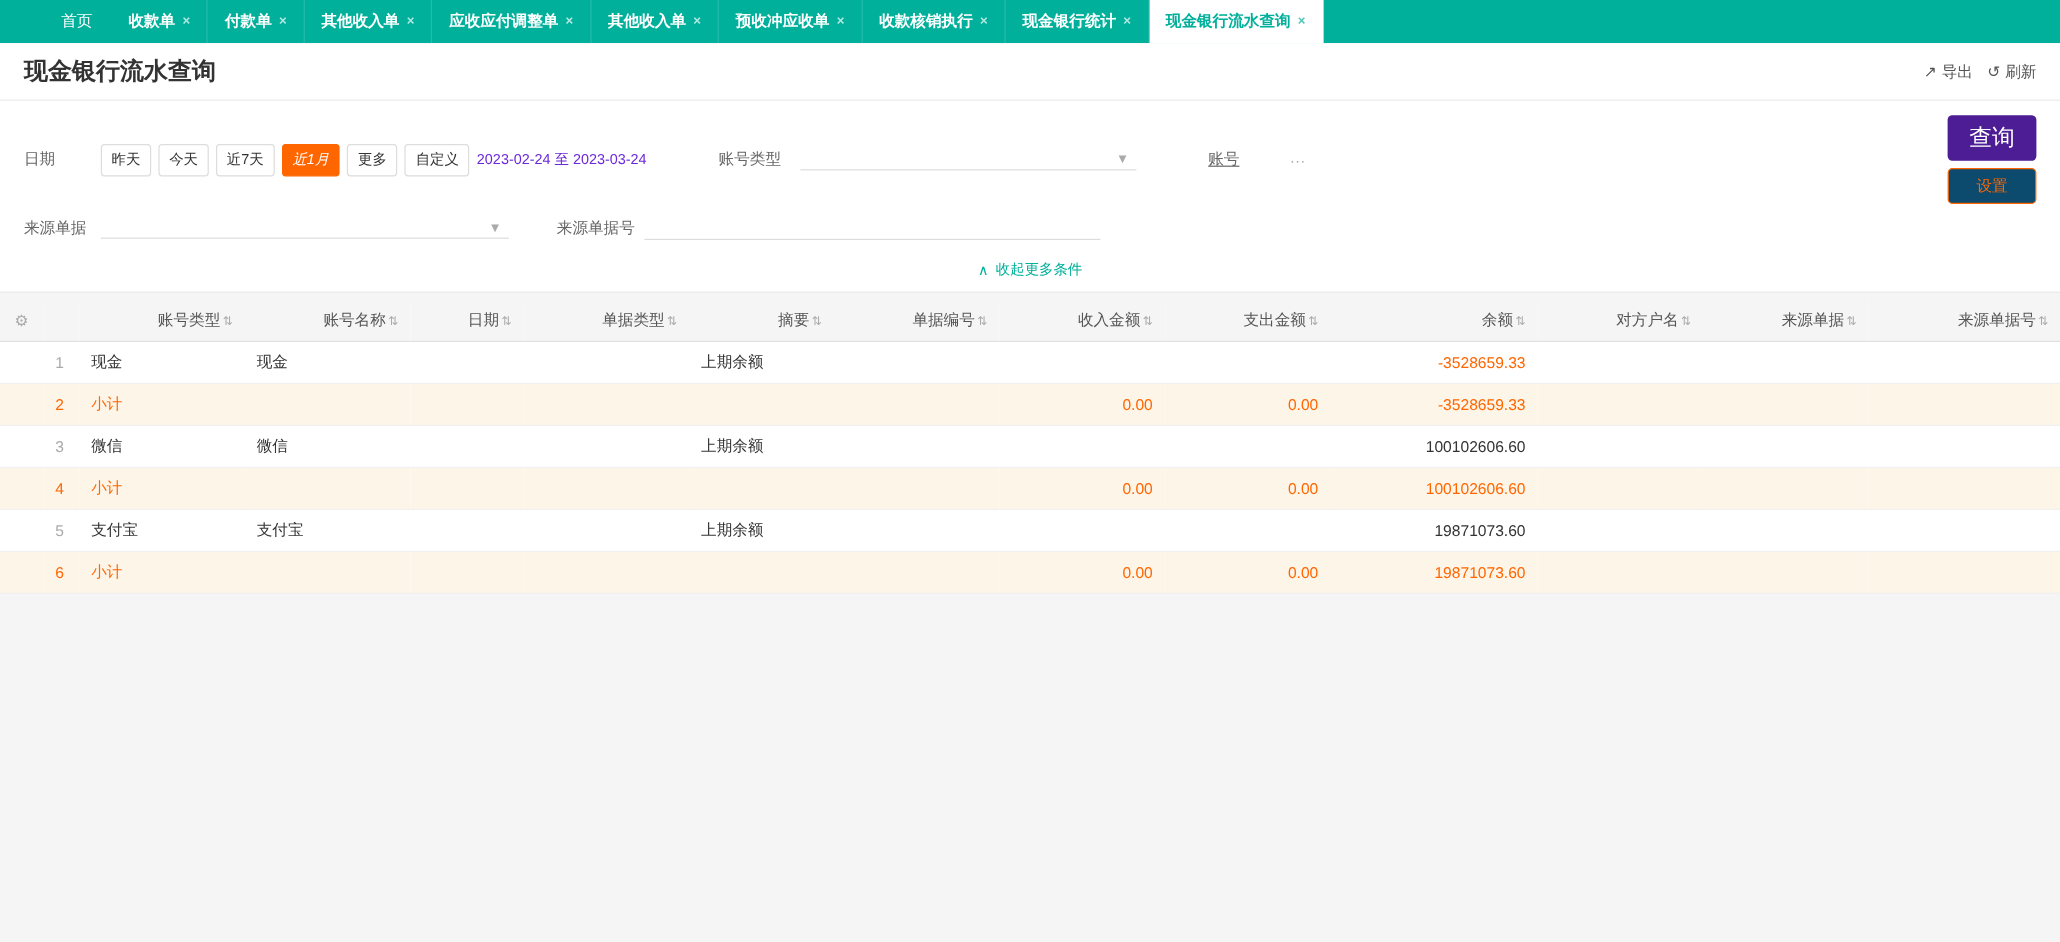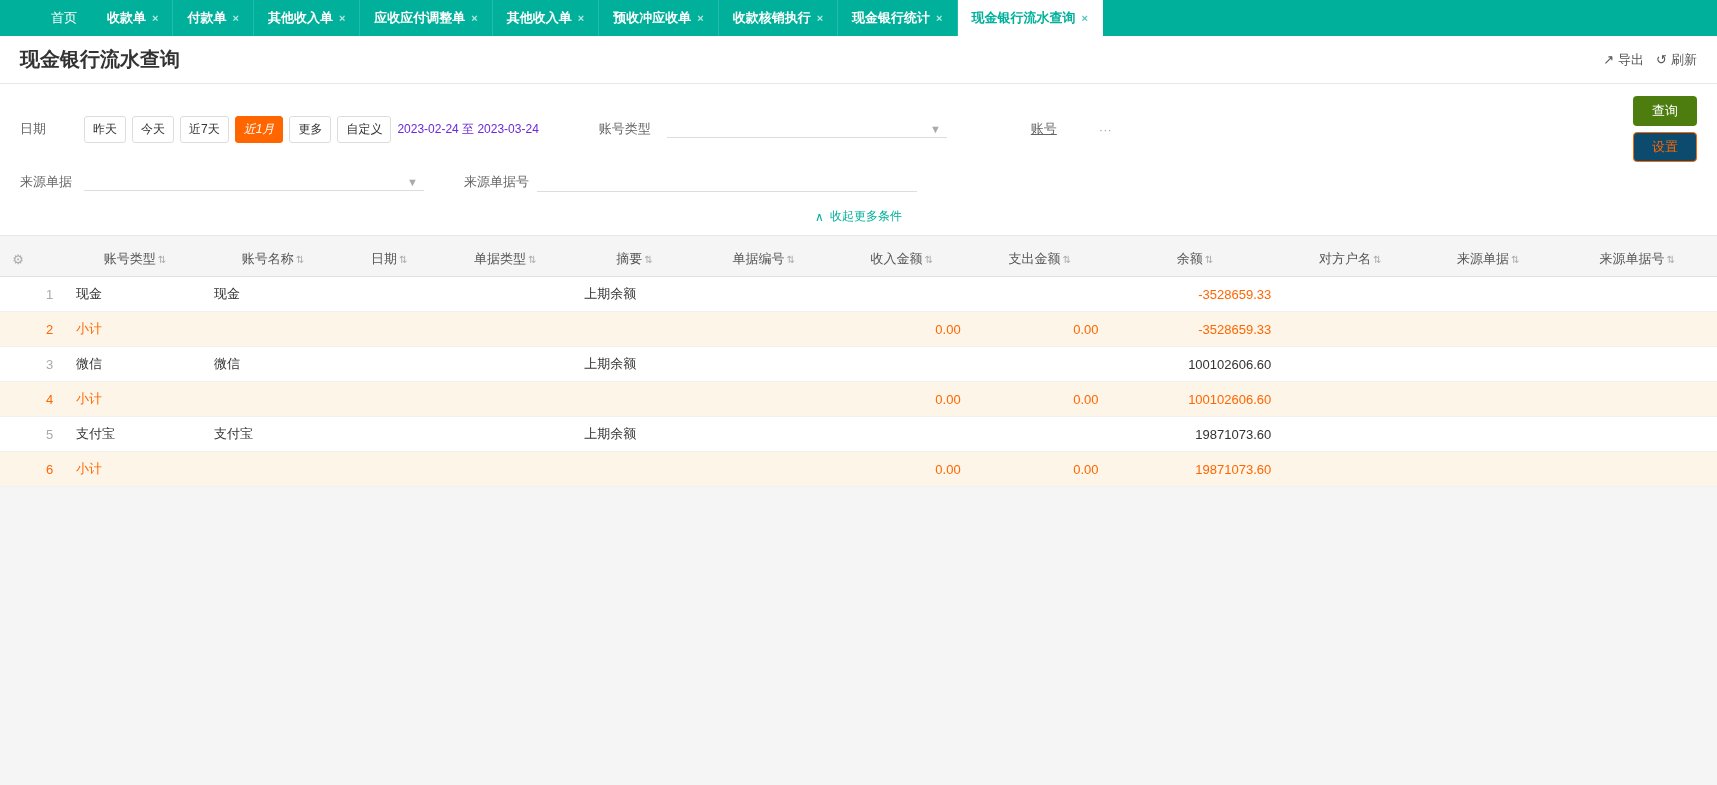--- a/index.html
+++ b/index.html
@@ -145,26 +145,26 @@
       padding: 2px 6px;
       min-width: 300px;
       margin-left: 8px;
     }
     .filter-dots {
       color: #aaa;
       margin-left: 8px;
       cursor: pointer;
     }
     .query-btn {
-      background: #4d7c0f;
+      background: #4c1d95;
       color: #fff;
       border: none;
       border-radius: 4px;
       padding: 6px 18px;
-      font-size: 13px;
+      font-size: 19px;
       cursor: pointer;
     }
     .settings-btn {
       background: #0c4a6e;
       color: #f60;
       border: 1px solid #f60;
       border-radius: 4px;
       padding: 5px 18px;
       font-size: 13px;
       cursor: pointer;
@@ -196,21 +196,21 @@
       width: 100%;
       border-collapse: collapse;
       font-size: 13px;
     }
     thead tr {
       background: #f5f5f5;
       border-bottom: 1px solid #e0e0e0;
     }
     thead th {
       padding: 8px 10px;
-      text-align: center;
+      text-align: right;
       color: #555;
       font-weight: 500;
       white-space: nowrap;
       border-right: none;
     }
     thead th .sort-icon {
       color: #aaa;
       font-size: 10px;
       margin-left: 2px;
     }
@@ -313,21 +313,21 @@
         <button class="date-btn">自定义</button>
       </div>
     <span class="date-range-text">2023-02-24 至 2023-03-24</span>
 
     <span class="filter-label" style="margin-left:60px;">账号类型</span>
     <div class="filter-select" style="min-width:280px;">
       <span class="filter-select-text"></span>
       <span class="filter-select-arrow">▼</span>
     </div>
 
-    <span class="filter-label" style="margin-left:84px;text-decoration:underline;">账号</span>
+    <span class="filter-label" style="margin-left:60px;text-decoration:underline;">账号</span>
     <span class="filter-dots">···</span>
 
     <div class="right-btns">
       <button class="query-btn">查询</button>
       <button class="settings-btn">设置</button>
     </div>
   </div>
 
   <div class="filter-row">
     <span class="filter-label">来源单据</span>

